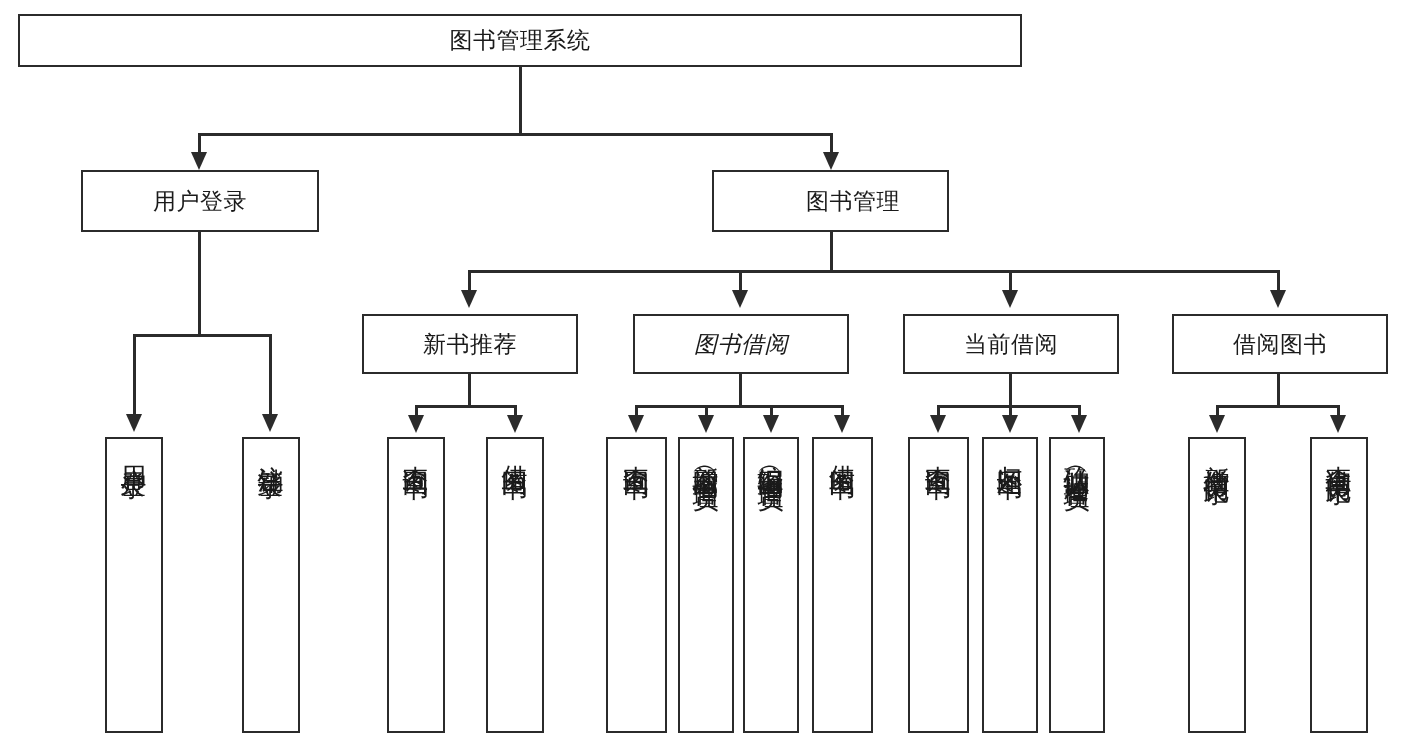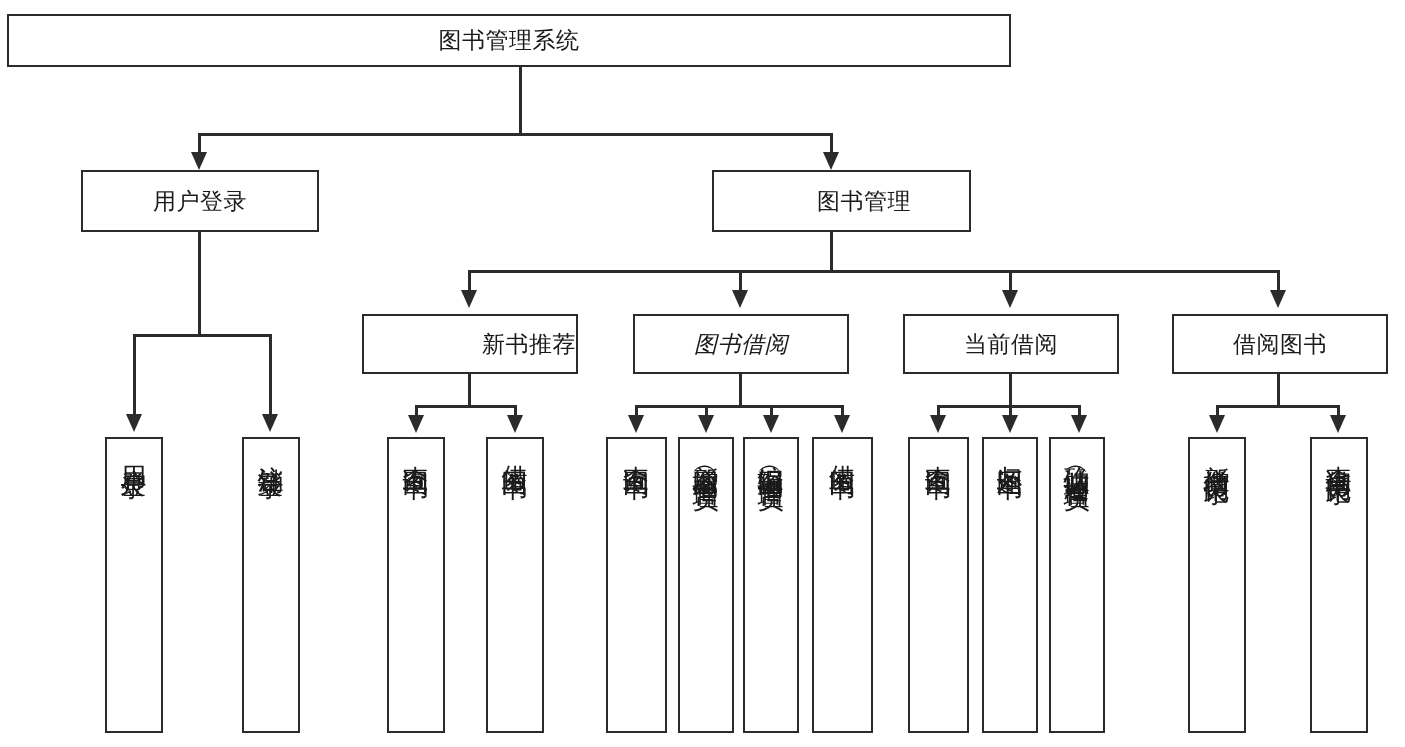--- a/index.html
+++ b/index.html
@@ -80,37 +80,37 @@
     color: #b9b9b9;
     white-space: nowrap;
     letter-spacing: 0.5px;
   }
 </style>
 </head>
 <body>
 
 <div id="canvas">
 
-  <div class="node root h" style="left:7px; top:14px; width:1004px; height:53px;">
+  <div class="node root h" style="left:18px; top:14px; width:1004px; height:53px;">
     <span class="node-label">图书管理系统</span>
   </div>
 
   <div class="vline" style="left:519px; top:67px; height:68px;"></div>
 
   <div class="hline" style="left:198px; top:133px; width:634px;"></div>
 
   <div class="vline" style="left:198px; top:133px; height:22px;"></div>
   <div class="arrow" style="left:191px; top:152px;"></div>
   <div class="vline" style="left:830px; top:133px; height:22px;"></div>
   <div class="arrow" style="left:823px; top:152px;"></div>
 
   <div class="node h" style="left:81px; top:170px; width:238px; height:62px;">
     <span class="node-label">用户登录</span>
   </div>
-  <div class="node h" style="left:712px; top:170px; width:259px; height:62px;padding-left:45px;">
+  <div class="node h" style="left:712px; top:170px; width:237px; height:62px;padding-left:45px;">
     <span class="node-label">图书管理</span>
   </div>
 
   <div class="vline" style="left:198px; top:232px; height:104px;"></div>
   <div class="hline" style="left:133px; top:334px; width:138px;"></div>
   <div class="vline" style="left:133px; top:334px; height:82px;"></div>
   <div class="arrow" style="left:126px; top:414px;"></div>
   <div class="vline" style="left:269px; top:334px; height:82px;"></div>
   <div class="arrow" style="left:262px; top:414px;"></div>
 
@@ -118,21 +118,21 @@
   <div class="hline" style="left:468px; top:270px; width:812px;"></div>
   <div class="vline" style="left:468px; top:270px; height:22px;"></div>
   <div class="arrow" style="left:461px; top:290px;"></div>
   <div class="vline" style="left:739px; top:270px; height:22px;"></div>
   <div class="arrow" style="left:732px; top:290px;"></div>
   <div class="vline" style="left:1009px; top:270px; height:22px;"></div>
   <div class="arrow" style="left:1002px; top:290px;"></div>
   <div class="vline" style="left:1277px; top:270px; height:22px;"></div>
   <div class="arrow" style="left:1270px; top:290px;"></div>
 
-  <div class="node h" style="left:362px; top:314px; width:216px; height:60px;justify-content:flex-end;">
+  <div class="node h" style="left:362px; top:314px; width:216px; height:60px;">
     <span class="node-label">新书推荐</span>
   </div>
   <div class="node h" style="left:633px; top:314px; width:216px; height:60px;font-style:italic;">
     <span class="node-label">图书借阅</span>
   </div>
   <div class="node h" style="left:903px; top:314px; width:216px; height:60px;">
     <span class="node-label">当前借阅</span>
   </div>
   <div class="node h" style="left:1172px; top:314px; width:216px; height:60px;">
     <span class="node-label">借阅图书</span>

